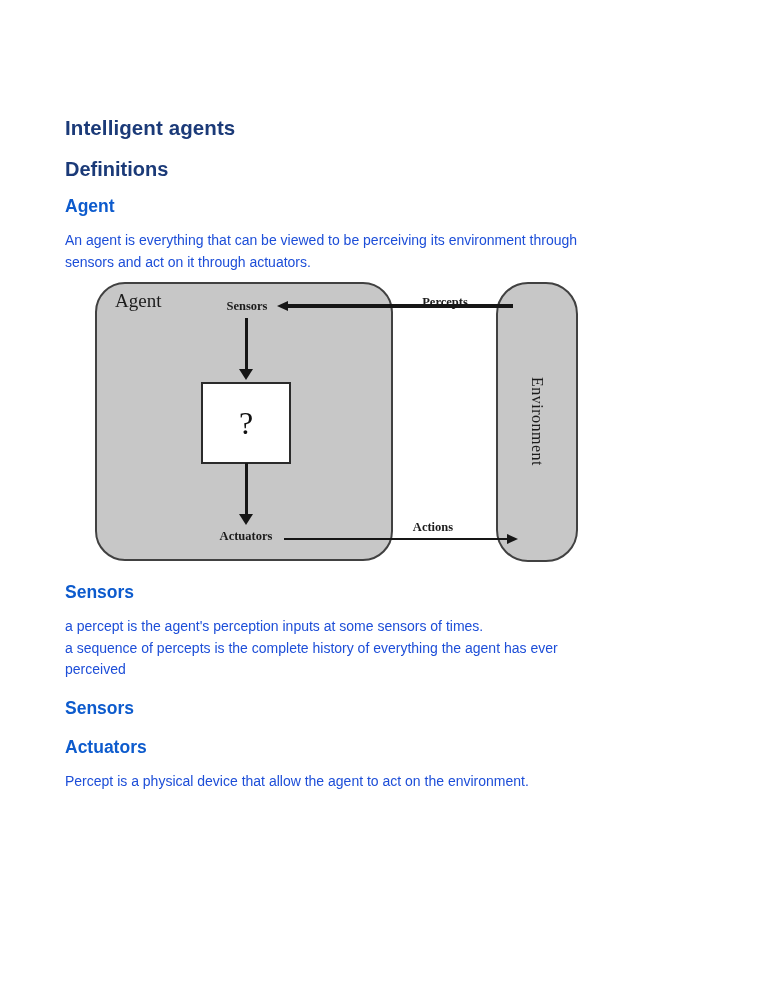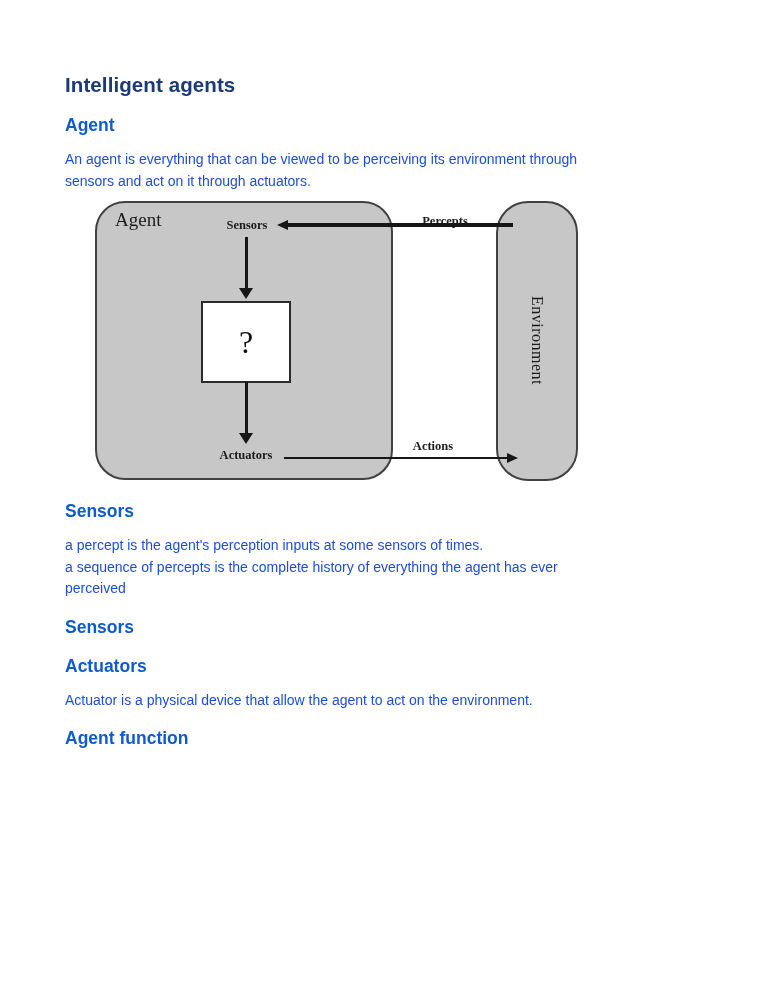--- a/index.html
+++ b/index.html
@@ -3,21 +3,21 @@
 <meta charset="utf-8">
 <style>
   * { box-sizing: border-box; }
   html, body { margin: 0; padding: 0; }
   body {
     width: 768px; height: 994px;
     background: #ffffff;
     font-family: "Liberation Sans", sans-serif;
     overflow: hidden;
   }
-  .page { padding: 72px 58px 0 65px; }
+  .page { padding: 115px 58px 0 65px; }
 
   h1.doc-title {
     margin: 0 0 15px 0;
     font-size: 20.5px; line-height: 26px; font-weight: 700;
     color: #1b3a78; letter-spacing: 0.1px;
   }
   h2.doc-subtitle {
     margin: 0 0 12px 0;
     font-size: 20px; line-height: 26px; font-weight: 700;
     color: #1b3a78;
@@ -101,20 +101,21 @@
   .actions-head { position: absolute; left: 412px; top: 252.5px; width: 0; height: 0; z-index: 2;
                   border-top: 5.5px solid transparent; border-bottom: 5.5px solid transparent;
                   border-left: 11px solid #161616; }
 </style>
 </head>
 <body>
 
 <div class="page">
 
   <h1 class="doc-title">Intelligent agents</h1>
+  <h2 class="doc-subtitle">Definitions</h2>
 
   <section>
     <h3 class="section-heading" style="margin-top:0">Agent</h3>
     <p class="section-body">An agent is everything that can be viewed to be perceiving its environment through
 sensors and act on it through actuators.</p>
   </section>
 
   <figure class="diagram" style="margin-top:8px">
     <div class="agent-box"></div>
     <div class="env-box"></div>
@@ -153,20 +154,19 @@
 a sequence of percepts is the complete history of everything the agent has ever
 perceived</p>
   </section>
 
   <section>
     <h3 class="section-heading">Sensors</h3>
   </section>
 
   <section>
     <h3 class="section-heading">Actuators</h3>
-    <p class="section-body">Actuator is a physical device that allow the agent to act on the environment.</p>
+    <p class="section-body">Percept is a physical device that allow the agent to act on the environment.</p>
   </section>
 
   <section>
-    <h3 class="section-heading">Agent function</h3>
   </section>
 
 </div>
 
 </body></html>

